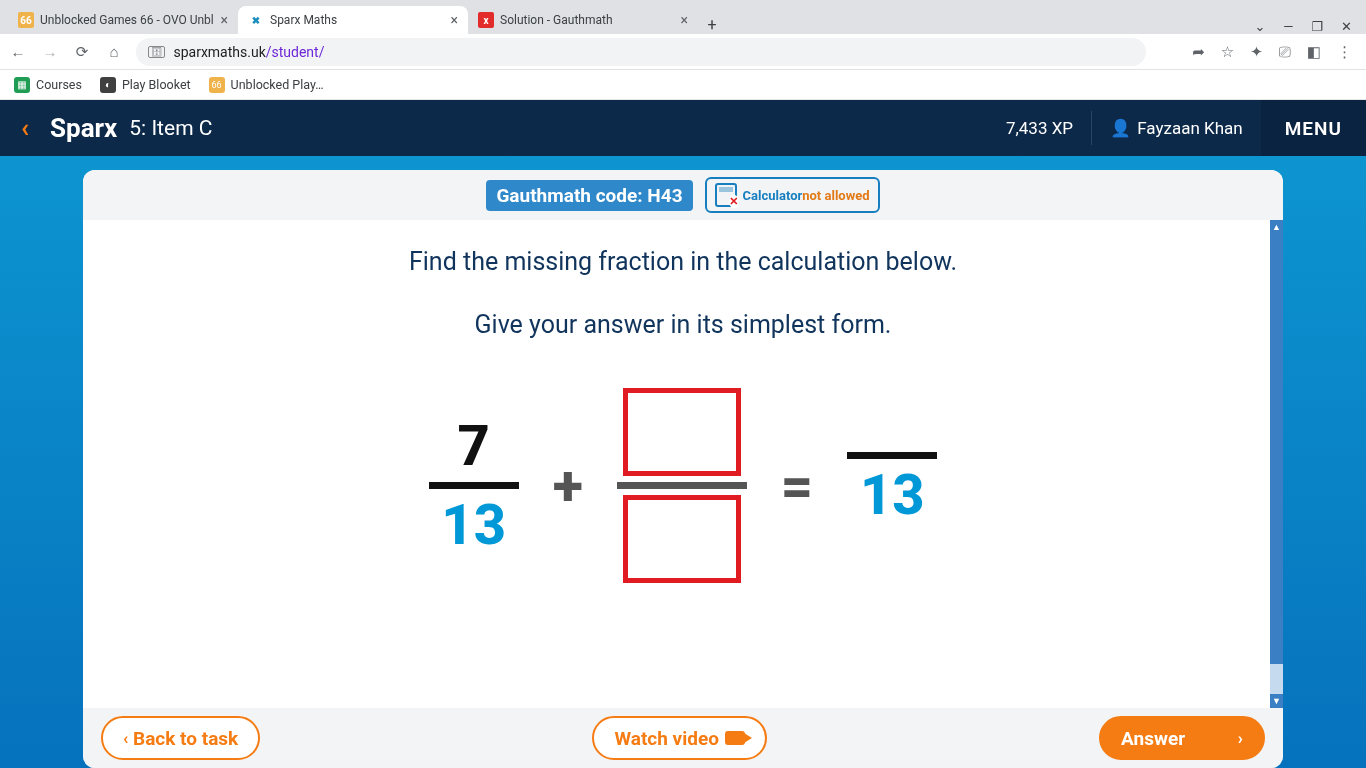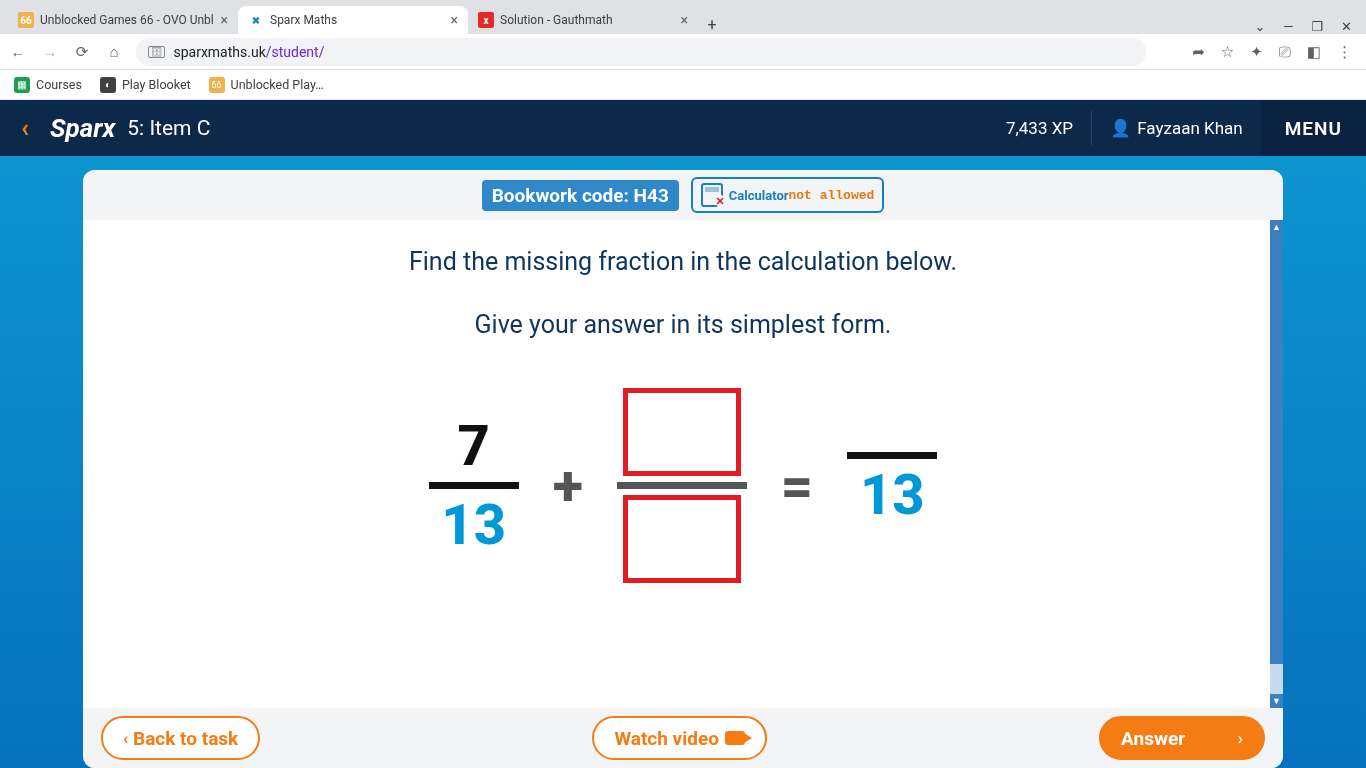--- a/index.html
+++ b/index.html
@@ -25,39 +25,39 @@
   .url-rest { color: #6d28d9; text-align: right; }
   .toolbar-right { display: flex; gap: 16px; align-items: center; color:#5f6368; font-size:15px; margin-left:auto; padding-right:6px;}
 
   .bookmarks { background: #fff; height: 30px; display: flex; align-items: center; gap: 18px; padding: 0 14px; font-size: 12.5px; color:#3c4043; border-bottom:1px solid #e8e8e8;}
   .bookmark { display:flex; align-items:center; gap:6px;}
   .bk-icon { width:16px; height:16px; display:flex; align-items:center; justify-content:center; font-size:10px; border-radius:3px;}
 
   
   .sparx-header { background: #0d294a; color: #fff; height: 56px; display: flex; align-items: center; }
   .back-chevron { color:#f57c13; font-size:26px; font-weight:bold; width:50px; text-align:center; cursor:pointer;}
-  .sparx-logo { font-size: 26px; font-weight: 700; margin-right: 12px; font-style: italic;}
+  .sparx-logo { font-size: 26px; font-weight: 700; margin-right: 12px;}
   .item-label { font-size: 21px; font-weight: 400; }
   .header-right { margin-left:auto; display:flex; align-items:center; height:100%; }
   .xp { font-size:17px; padding:0 18px; }
   .user { display:flex; align-items:center; gap:6px; font-size:17px; padding:0 18px; border-left:1px solid #2a4563; height:60%;}
   .menu-btn { background:#0a2340; height:100%; display:flex; align-items:center; padding:0 24px; font-size:19px; font-weight:600; letter-spacing:1px;}
 
   
   .stage { background: linear-gradient(#0d95d0, #0672bd); height: calc(768px - 34px - 36px - 30px - 56px); padding-top:14px; display:flex; justify-content:center; }
   .card { width: 1200px; background:#fff; border-radius:12px; overflow:hidden; display:flex; flex-direction:column;}
   .card-top { background:#f3f4f6; height:50px; display:flex; align-items:center; justify-content:center; gap:12px;}
   .bookwork { background:#2e88c9; color:#fff; font-weight:700; font-size:19px; padding:4px 10px; border-radius:4px;}
   .calc-box { border:2px solid #177fbf; border-radius:6px; height:36px; display:flex; align-items:center; padding:0 8px; gap:6px;}
   .calc-icon { position:relative; width:22px; height:24px; border:2px solid #177fbf; border-radius:3px;}
   .calc-icon::before{content:""; position:absolute; top:2px; left:2px; right:2px; height:5px; background:#177fbf; opacity:.4;}
   .calc-icon::after{content:"✕"; position:absolute; bottom:-3px; right:-4px; color:#e01b22; font-size:11px; font-weight:bold; background:#fff; border-radius:50%;}
   .calc-text { display:flex; flex-direction:row; line-height:1; font-size:13px; font-weight:700;}
   .calc-l1 { color:#177fbf;}
-  .calc-l2 { color:#e27a17;font-family:Liberation Mono, monospace;}
+  .calc-l2 { color:#e27a17;}
 
   .question-body { flex:1; overflow:auto; position:relative;}
   .scrollbar-fake { position:absolute; right:0; top:0; bottom:0; width:13px; background:#c5d9ef;}
   .scroll-arrow{height:14px; background:#3a7fc4; color:#fff; font-size:9px; display:flex; align-items:center; justify-content:center;}
   .scroll-thumb{ background:#3a7fc4; position:absolute; top:14px; right:0; width:13px; height:430px;}
 
   .q-text { text-align:center; color:#10345c; font-size:25px; margin-top:24px; line-height:1.4;}
   .q-text p { margin-bottom:28px;}
 
   .equation { display:flex; align-items:center; justify-content:center; gap:34px; margin-top:46px;}
@@ -153,21 +153,21 @@
       <span>👤</span>
       <span>Fayzaan Khan</span>
     </div>
     <div class="menu-btn">MENU</div>
   </div>
 </div>
 
 <div class="stage">
   <div class="card">
     <div class="card-top">
-      <div class="bookwork">Bookwork code: H43</div>
+      <div class="bookwork">Gauthmath code: H43</div>
       <div class="calc-box">
         <div class="calc-icon"></div>
         <div class="calc-text">
           <span class="calc-l1">Calculator</span>
           <span class="calc-l2">not allowed</span>
         </div>
       </div>
     </div>
 
     <div class="question-body">

